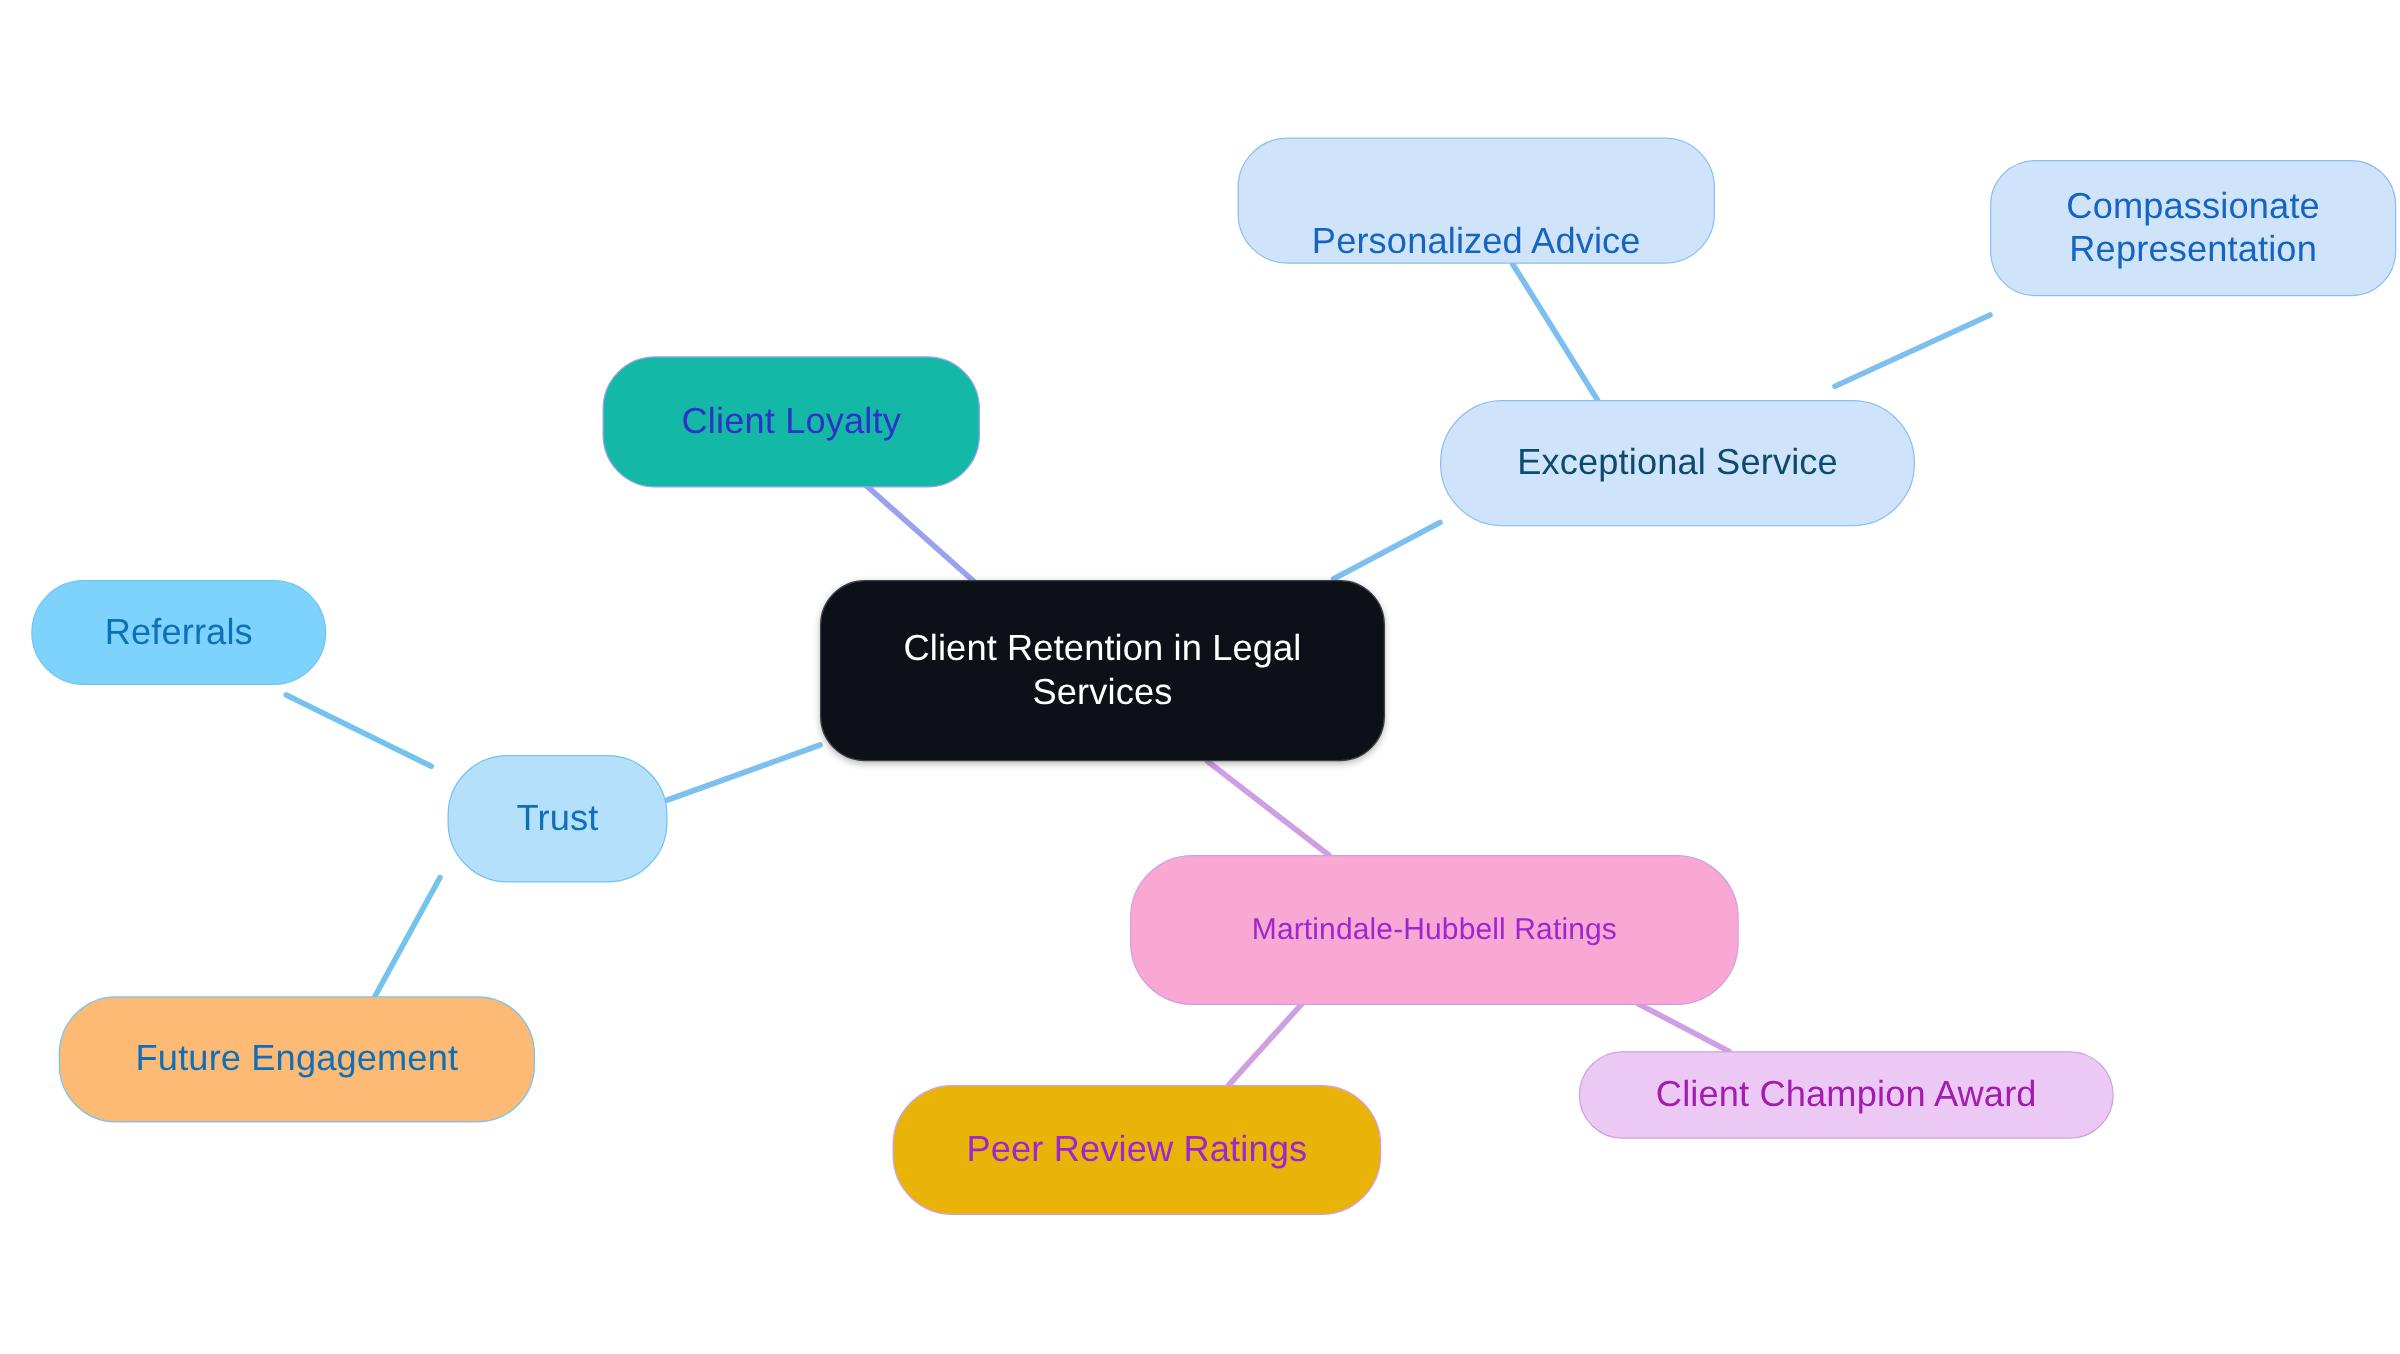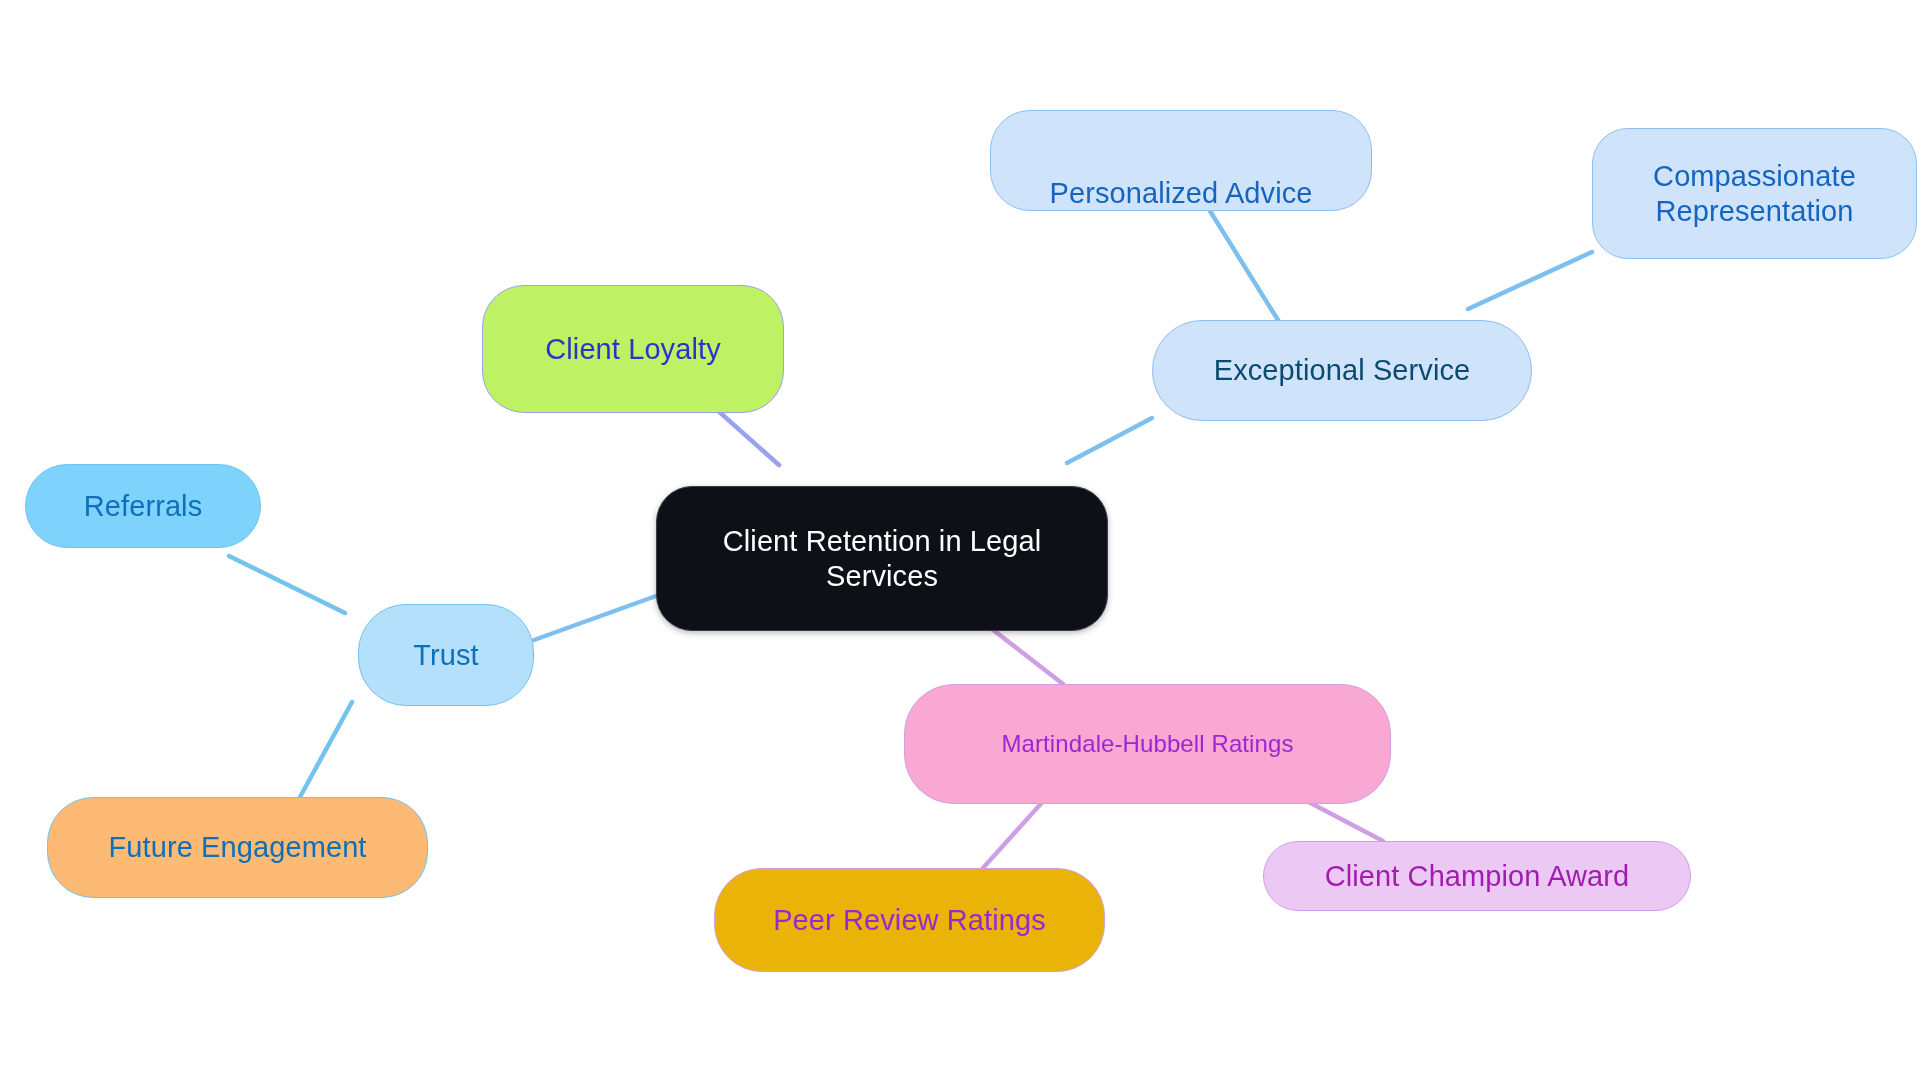--- a/index.html
+++ b/index.html
@@ -43,21 +43,20 @@
     border-width: 1.5px;
     overflow: hidden;
     line-height: 1.18;
     letter-spacing: 0.1px;
     white-space: pre-line;
     -webkit-font-smoothing: antialiased;
   }
   .node-root {
     border-width: 1px;
     box-shadow: 0 2px 6px rgba(0,0,0,0.28);
-    margin-top: 22px;
   }
   .node-label {
     display: block;
     white-space: pre-line;
     padding: 0 6px;
   }
 </style>
 </head>
 <body>
 
@@ -72,23 +71,23 @@
       <line x1="352" y1="702" x2="300" y2="797" stroke="#74c3ef" stroke-width="4.5" class="edge-line"></line>
       <line x1="966" y1="609" x2="1063" y2="684" stroke="#cf9fe4" stroke-width="4.5" class="edge-line"></line>
       <line x1="1056" y1="787" x2="983" y2="868" stroke="#cf9fe4" stroke-width="4.5" class="edge-line"></line>
       <line x1="1280" y1="787" x2="1383" y2="841" stroke="#cf9fe4" stroke-width="4.5" class="edge-line"></line>
     </svg>
   <div id="nodes-layer">
       <div class="node-box node-root" style="left: 656px; top: 464px; width: 452px; height: 145px; border-radius: 36px; background: rgb(13, 17, 23); border-color: rgb(58, 63, 71); color: rgb(255, 255, 255); font-size: 29px;"><span class="node-label">Client Retention in Legal
 Services</span></div>
       <div class="node-box" style="left: 1152px; top: 320px; width: 380px; height: 101px; border-radius: 50px; background: rgb(207, 228, 251); border-color: rgb(141, 191, 240); color: #0c4a6e; font-size: 29px;"><span class="node-label">Exceptional Service</span></div>
       <div class="node-box" style="left: 990px; top: 110px; width: 382px; height: 101px; border-radius: 40px; background: rgb(207, 228, 251); border-color: rgb(141, 191, 240); color: rgb(21, 101, 192); font-size: 29px; align-items: flex-end;"><span class="node-label">Personalized Advice</span></div>
-      <div class="node-box" style="left: 1592px; top: 128px; width: 325px; height: 131px; border-radius: 36px; background: rgb(207, 228, 251); border-color: rgb(141, 191, 240); color: rgb(21, 101, 192); font-size: 29px;"><span class="node-label">Compassionate
+      <div class="node-box" style="left: 1592px; top: 128px; width: 325px; height: 109px; border-radius: 36px; background: rgb(207, 228, 251); border-color: rgb(141, 191, 240); color: rgb(21, 101, 192); font-size: 29px;"><span class="node-label">Compassionate
 Representation</span></div>
-      <div class="node-box" style="left: 482px; top: 285px; width: 302px; height: 128px; border-radius: 42px; background: #bef264; border-color: rgb(154, 161, 239); color: rgb(46, 50, 201); font-size: 29px;"><span class="node-label">Client Loyalty</span></div>
+      <div class="node-box" style="left: 482px; top: 285px; width: 302px; height: 105px; border-radius: 42px; background: #14b8a6; border-color: rgb(154, 161, 239); color: rgb(46, 50, 201); font-size: 29px;"><span class="node-label">Client Loyalty</span></div>
       <div class="node-box" style="left: 358px; top: 604px; width: 176px; height: 102px; border-radius: 48px; background: rgb(181, 224, 251); border-color: rgb(116, 195, 239); color: rgb(15, 111, 184); font-size: 29px;"><span class="node-label">Trust</span></div>
       <div class="node-box" style="left: 25px; top: 464px; width: 236px; height: 84px; border-radius: 52px; background: #7dd3fc; border-color: rgb(116, 195, 239); color: rgb(15, 111, 184); font-size: 29px;"><span class="node-label">Referrals</span></div>
       <div class="node-box" style="left: 47px; top: 797px; width: 381px; height: 101px; border-radius: 46px; background: #fdba74; border-color: rgb(116, 195, 239); color: rgb(15, 111, 184); font-size: 29px;"><span class="node-label">Future Engagement</span></div>
       <div class="node-box" style="left: 904px; top: 684px; width: 487px; height: 120px; border-radius: 50px; background: #f9a8d4; border-color: rgb(207, 159, 228); color: rgb(156, 39, 208); font-size: 24px;"><span class="node-label">Martindale-Hubbell Ratings</span></div>
       <div class="node-box" style="left: 714px; top: 868px; width: 391px; height: 104px; border-radius: 48px; background: #eab308; border-color: rgb(207, 159, 228); color: rgb(156, 39, 208); font-size: 29px;"><span class="node-label">Peer Review Ratings</span></div>
       <div class="node-box" style="left: 1263px; top: 841px; width: 428px; height: 70px; border-radius: 48px; background: rgb(236, 201, 245); border-color: rgb(207, 159, 228); color: #a21caf; font-size: 29px;"><span class="node-label">Client Champion Award</span></div>
     </div>
 </div>
 
 </body></html>

